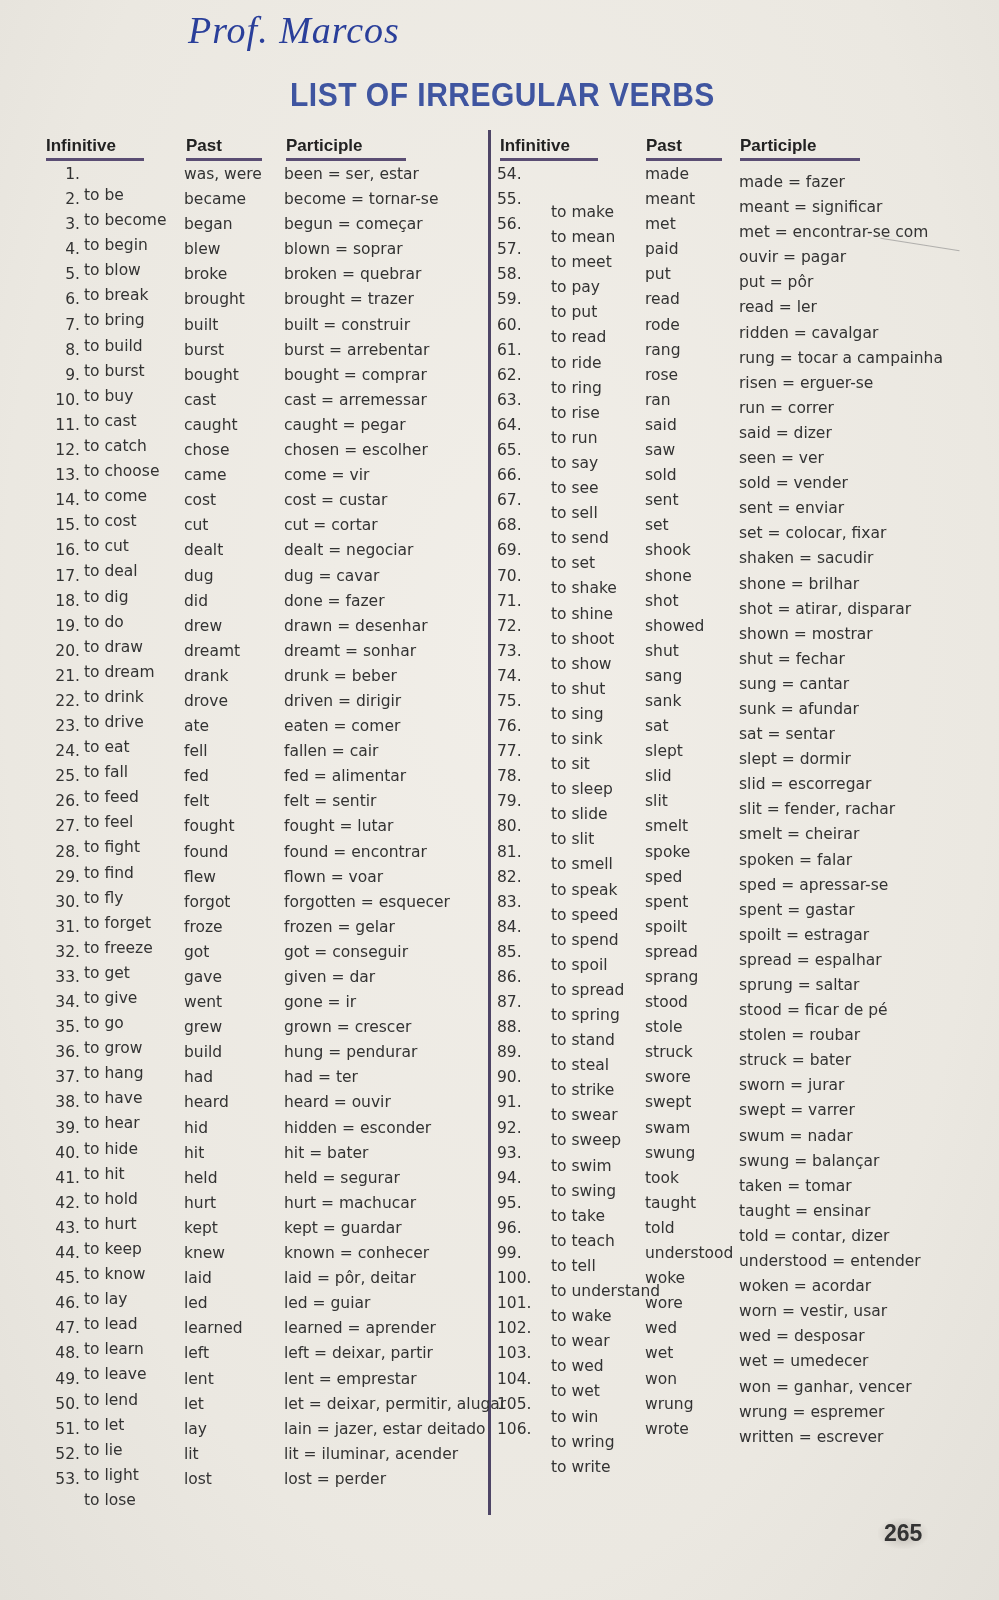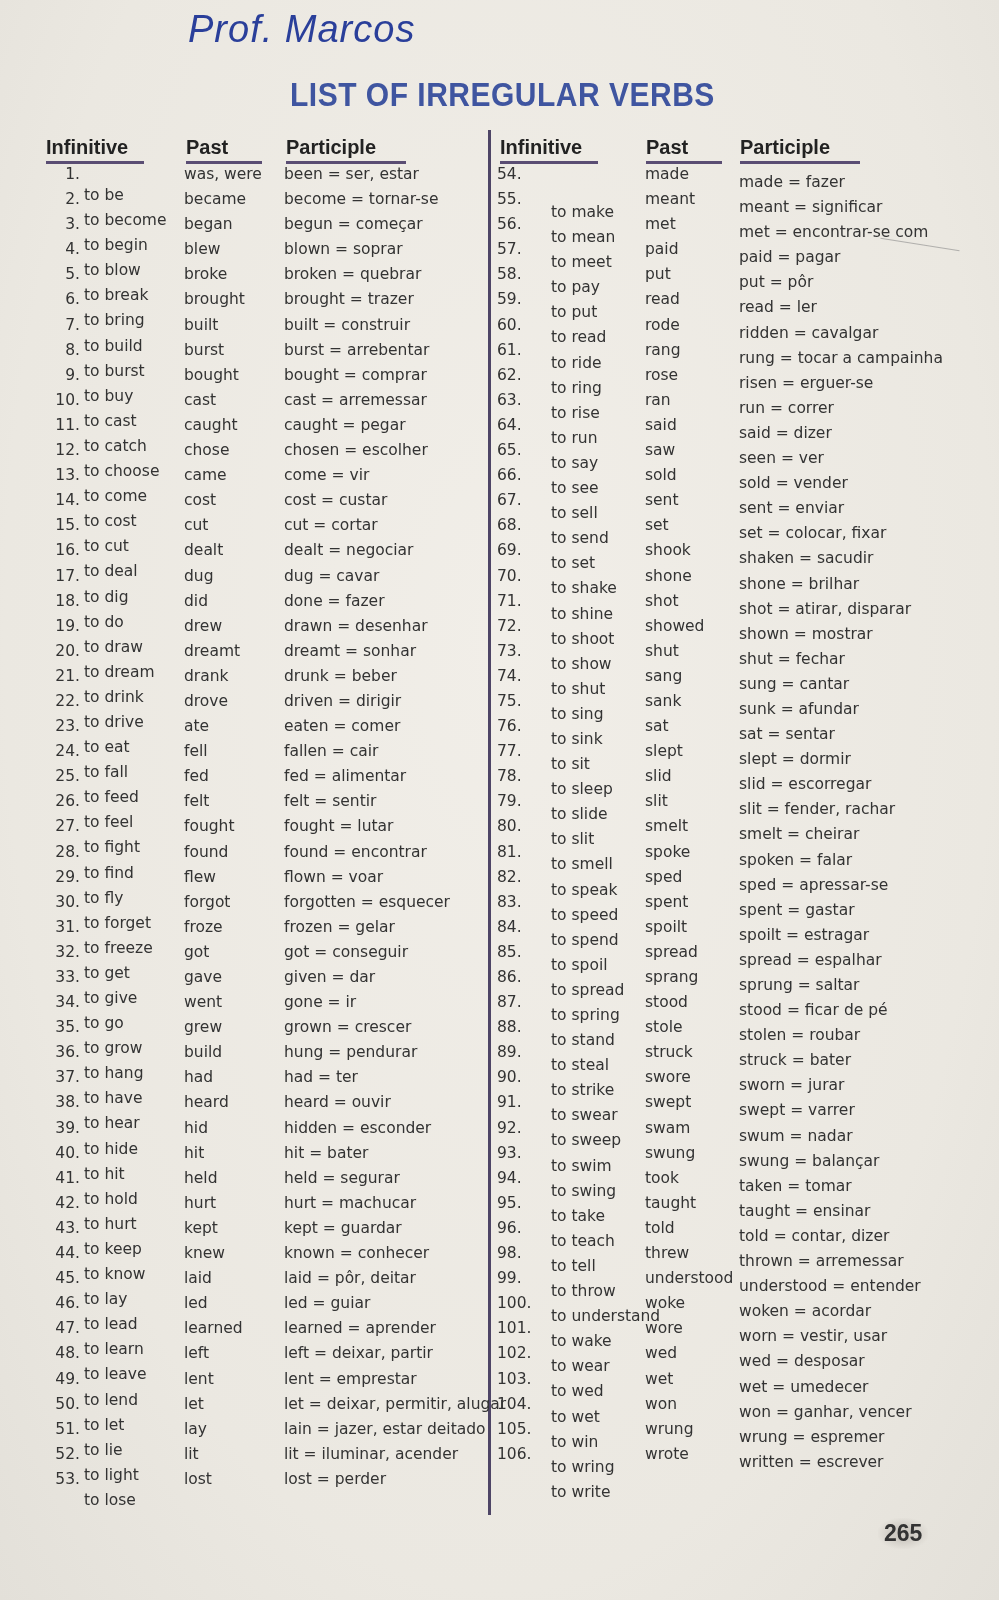--- a/index.html
+++ b/index.html
@@ -6,40 +6,40 @@
   body {
     width:999px; height:1600px; position:relative; overflow:hidden;
     background:#efece6;
     font-family:"DejaVu Sans", sans-serif;
     color:#2b2b2f;
   }
   .page { position:absolute; left:0; top:0; width:999px; height:1600px;
     background: radial-gradient(ellipse at 50% 40%, #f1eee8 0%, #ebe8e1 70%, #e3e0d9 100%); }
   .signature {
     position:absolute; left:188px; top:8px;
-    font-family:Liberation Sans, sans-serif; font-style:italic;
+    font-family:Liberation Serif, serif; font-style:italic;
     font-size:38px; color:#2a3f9a; letter-spacing:1px;
   }
   .title {
     position:absolute; left:290px; top:78px;
     font-family:"Liberation Sans", sans-serif; font-weight:bold;
     font-size:30px; color:#3f55a0; letter-spacing:0.5px;
     transform:scaleY(1.1);
   }
   .divider {
     position:absolute; left:488px; top:130px; width:3px; height:1385px;
     background:#4e4566;
   }
   .col { position:absolute; top:136px; }
   .col.left { left:36px; width:446px; }
   .col.right { left:497px; width:480px; }
   .hdr { position:relative; height:26px; }
   .hdr span {
     position:absolute; top:0; font-family:"Liberation Sans", sans-serif;
-    font-weight:bold; font-size:20px; color:#222;
+    font-weight:bold; font-size:17px; color:#222;
     padding-bottom:2px; border-bottom:3px solid #5a4d73;
   }
   .rows { position:relative; }
   .row { position:relative; height:25.1px; font-size:15.5px; line-height:25px; white-space:nowrap; color:#333; }
   .row span { position:absolute; top:0; }
   .left .num { width:44px; text-align:right; left:0; }
   .left .inf { left:48px;margin-top:21px; }
   .left .past { left:148px; }
   .left .part { left:248px; }
   .right .num { width:50px; left:0; }
@@ -424,21 +424,21 @@
         <div class="row">
           <span class="num">56.</span>
           <span class="inf">to meet</span>
           <span class="past">met</span>
           <span class="part">met = encontrar-se com</span>
         </div>
         <div class="row">
           <span class="num">57.</span>
           <span class="inf">to pay</span>
           <span class="past">paid</span>
-          <span class="part">paid = pagar</span>
+          <span class="part">ouvir = pagar</span>
         </div>
         <div class="row">
           <span class="num">58.</span>
           <span class="inf">to put</span>
           <span class="past">put</span>
           <span class="part">put = pôr</span>
         </div>
         <div class="row">
           <span class="num">59.</span>
           <span class="inf">to read</span>
@@ -659,26 +659,20 @@
           <span class="num">95.</span>
           <span class="inf">to teach</span>
           <span class="past">taught</span>
           <span class="part">taught = ensinar</span>
         </div>
         <div class="row">
           <span class="num">96.</span>
           <span class="inf">to tell</span>
           <span class="past">told</span>
           <span class="part">told = contar, dizer</span>
-        </div>
-        <div class="row">
-          <span class="num">98.</span>
-          <span class="inf">to throw</span>
-          <span class="past">threw</span>
-          <span class="part">thrown = arremessar</span>
         </div>
         <div class="row">
           <span class="num">99.</span>
           <span class="inf">to understand</span>
           <span class="past">understood</span>
           <span class="part">understood = entender</span>
         </div>
         <div class="row">
           <span class="num">100.</span>
           <span class="inf">to wake</span>

